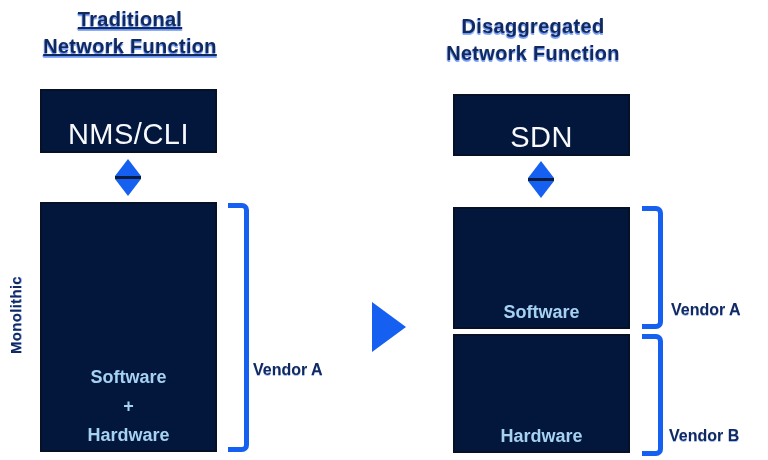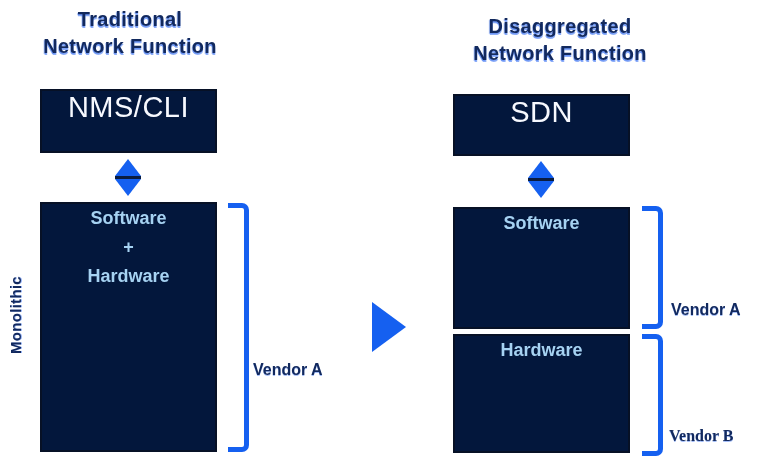--- a/index.html
+++ b/index.html
@@ -15,29 +15,29 @@
   .heading {
     position: absolute;
     text-align: center;
     font-size: 20px;
     font-weight: bold;
     line-height: 27px;
     color: #12295e;
     text-shadow: 0 2px 0 rgba(27, 92, 240, 0.5), -1px 1px 0 rgba(27, 92, 240, 0.3);
     letter-spacing: 0.3px;
   }
-  .heading-left  { left: 18px;  top: 6px;  width: 224px; }
-  .heading-right { left: 443px; top: 13px; width: 234px; text-align: center; }
+  .heading-left  { left: 18px;  top: 6px;  width: 224px; text-decoration: underline; }
+  .heading-right { left: 416px; top: 13px; width: 234px; text-align: center; }
 
   .nbox {
     position: absolute;
     background: #03173c;
     border: 2px solid #071126;
     display: flex;
-    align-items: flex-start;
+    align-items: flex-end;
     justify-content: center;
     text-align: center;
   }
   .nbox .white-label {
     color: #f7f9ff;
     font-size: 29px;
     font-weight: 400;
     letter-spacing: 0.5px;
   }
   .nbox .blue-label {
@@ -102,21 +102,21 @@
     position: absolute;
     font-size: 16px;
     font-weight: bold;
     color: #12295e;
     text-shadow: 0 1px 0 rgba(27, 92, 240, 0.4);
     white-space: nowrap;
     margin-top: 42px;
   }
   .vendor-mono { left: 253px; top: 319px; }
   .vendor-sw   { left: 671px; top: 259px; }
-  .vendor-hw   { left: 669px; top: 385px; font-family: Liberation Serif, serif; }
+  .vendor-hw   { left: 669px; top: 385px; }
 
   .rotated-label {
     position: absolute;
     left: -49px; top: 306px;
     width: 130px; height: 18px;
     text-align: center;
     font-size: 15px;
     font-weight: bold;
     color: #12295e;
     text-shadow: 0 1px 0 rgba(27, 92, 240, 0.45);

